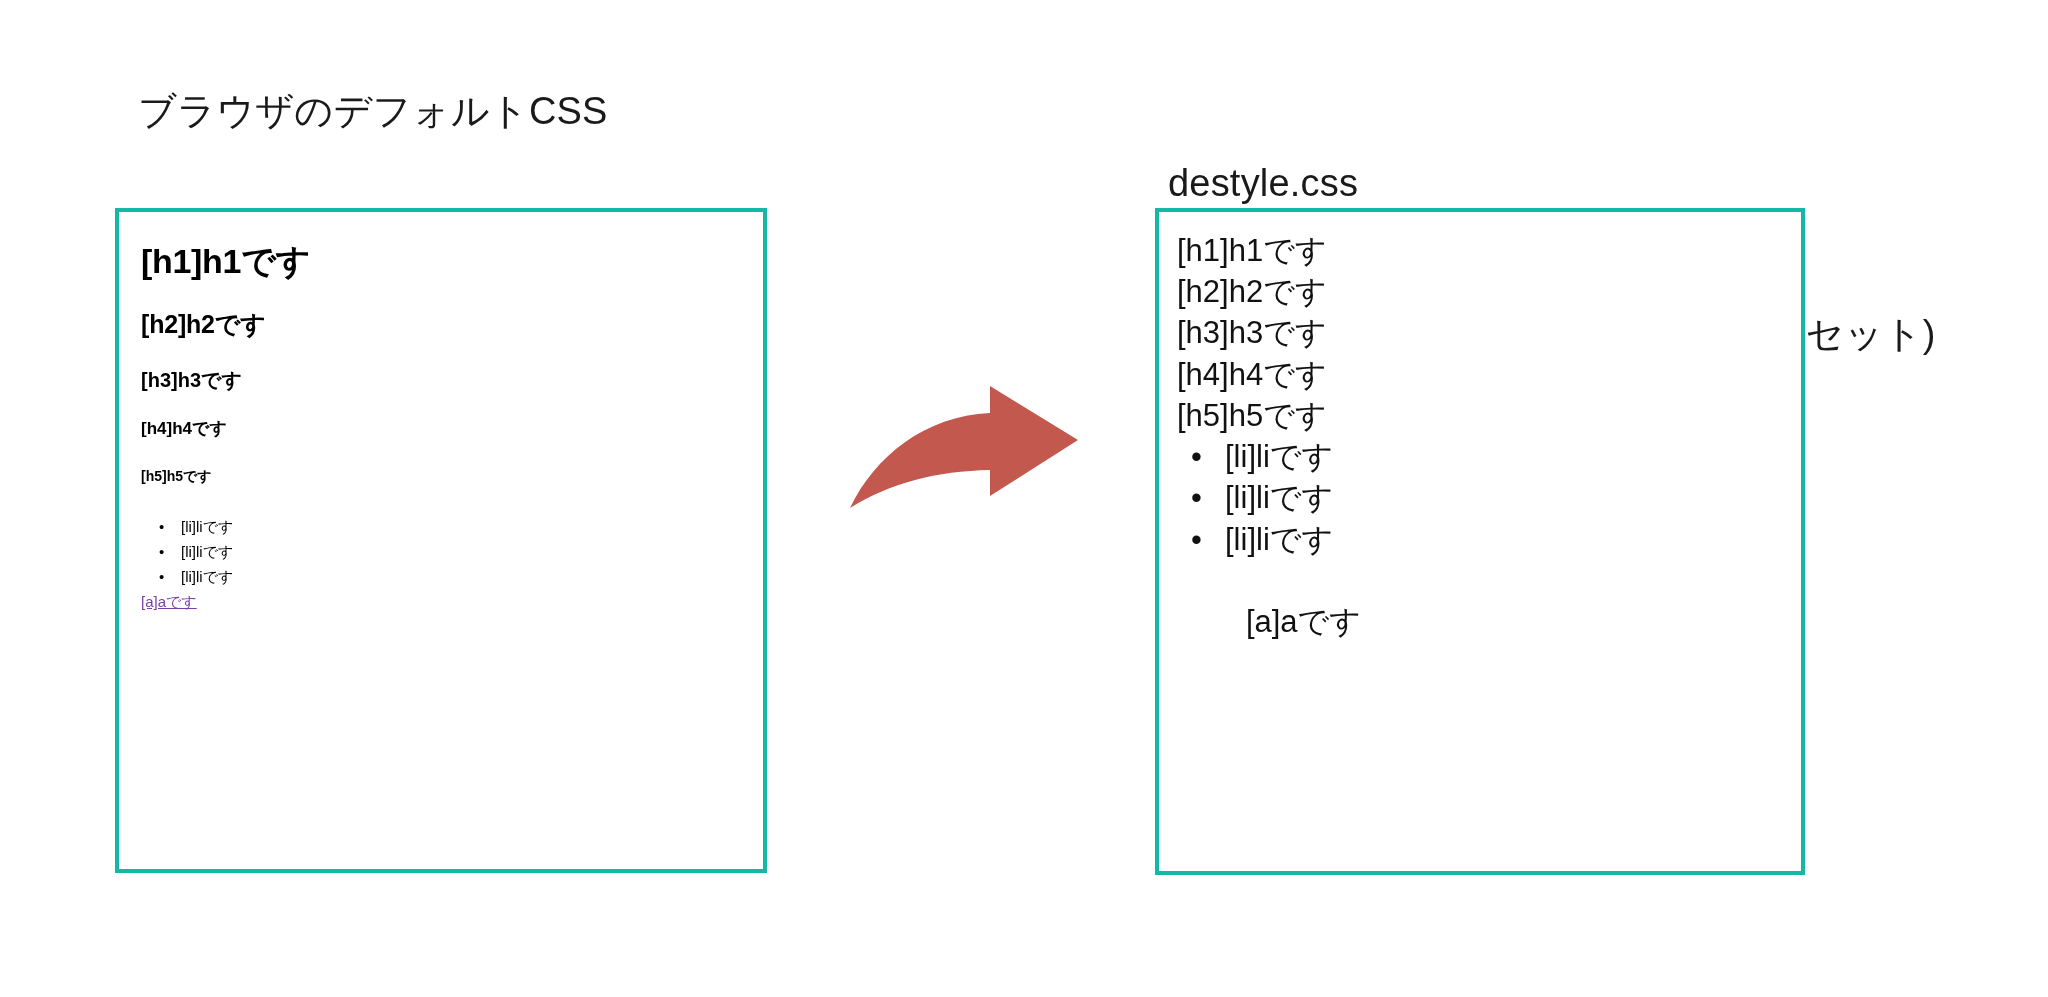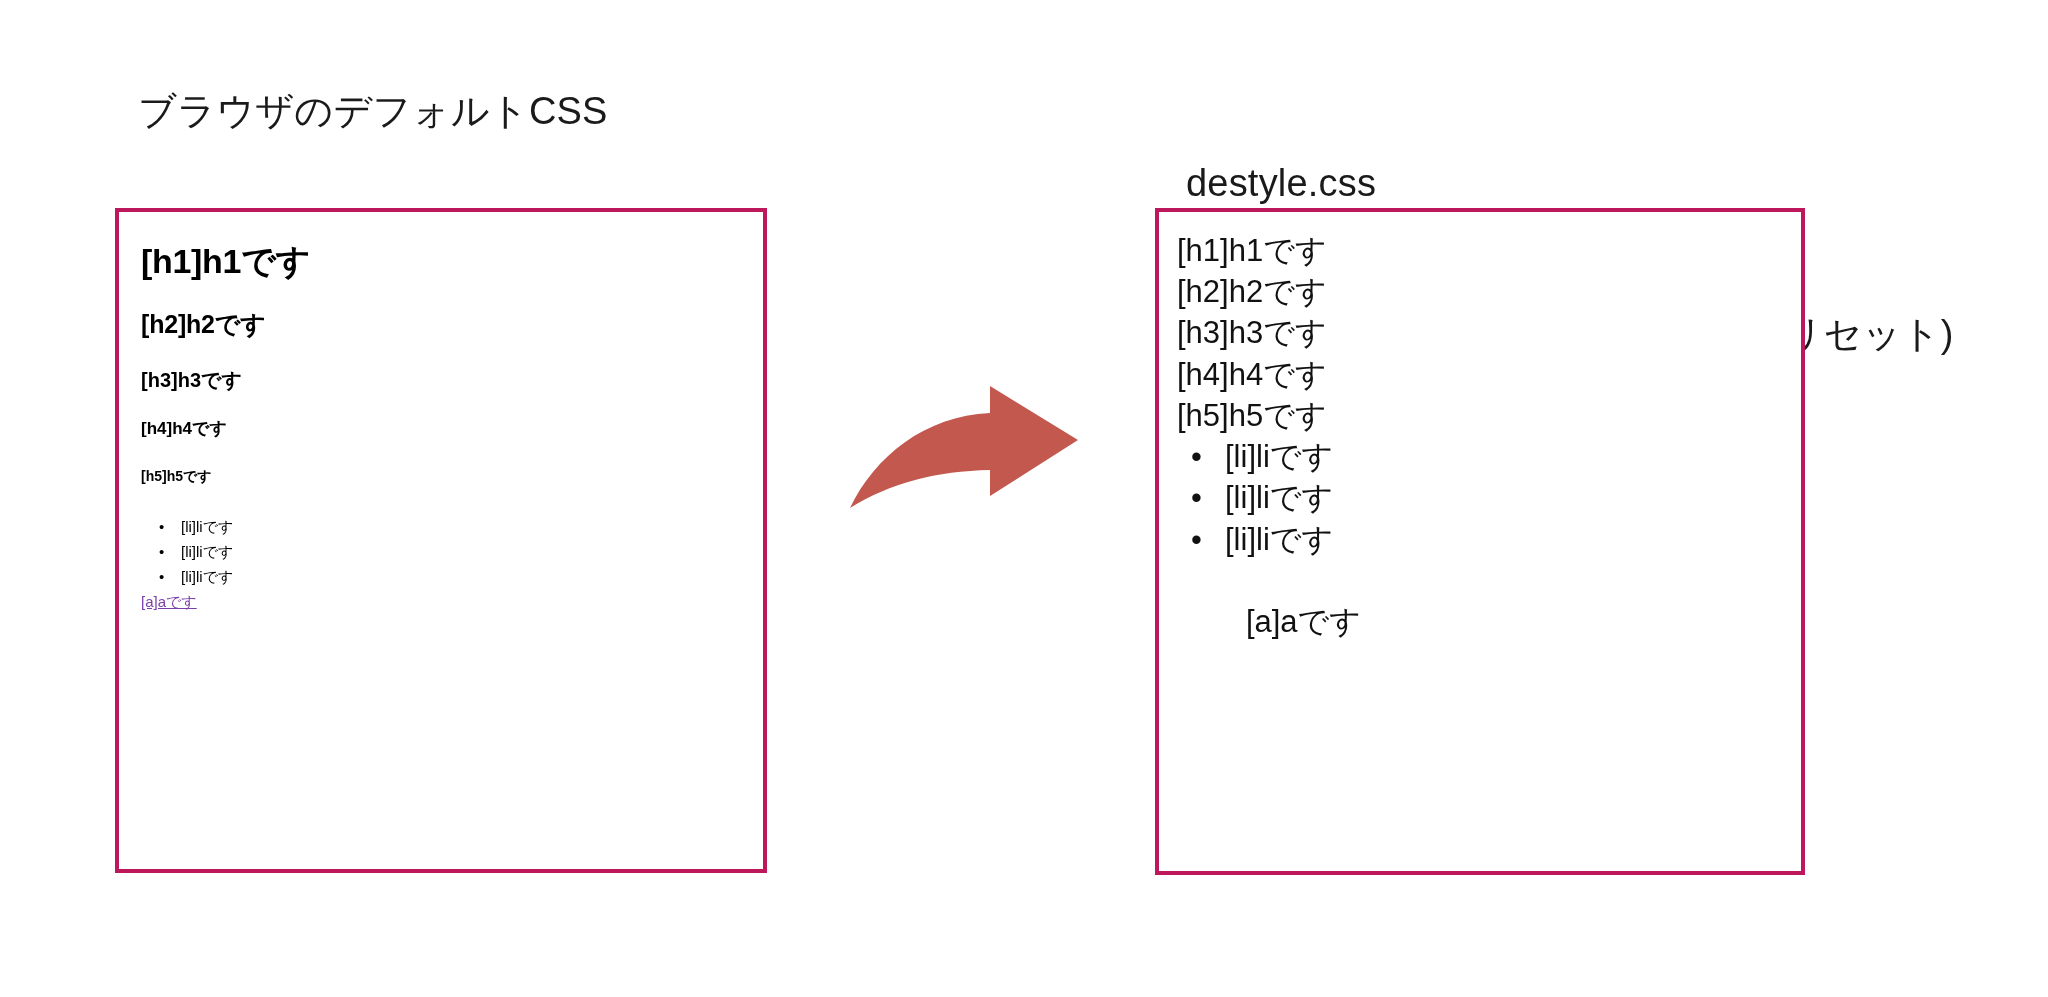--- a/index.html
+++ b/index.html
@@ -28,27 +28,27 @@
   .caption {
     position: absolute;
     font-size: 38px;
     line-height: 1.32;
     color: #1a1a1a;
     letter-spacing: 0.2px;
     white-space: pre;
   }
   .caption-left  { left: 138px; top: 86px; }
   .caption-right { left: 1168px; top: 58px; }
-  .caption-right .cap-line { display: block; margin-left: 18px; }
+  .caption-right .cap-line { display: block; }
 
   
   .demo-box {
     position: absolute;
     background: #ffffff;
-    border: 4px solid #be185d;
+    border: 4px solid #14b8a6;
     box-sizing: border-box;
     overflow: hidden;
   }
   .box-left  { left: 115px;  top: 208px; width: 652px;  height: 665px; }
   .box-right { left: 1155px; top: 208px; width: 650px;  height: 667px; }
 
   
   .default-doc {
     padding: 0 22px;
     font-size: 16px;

